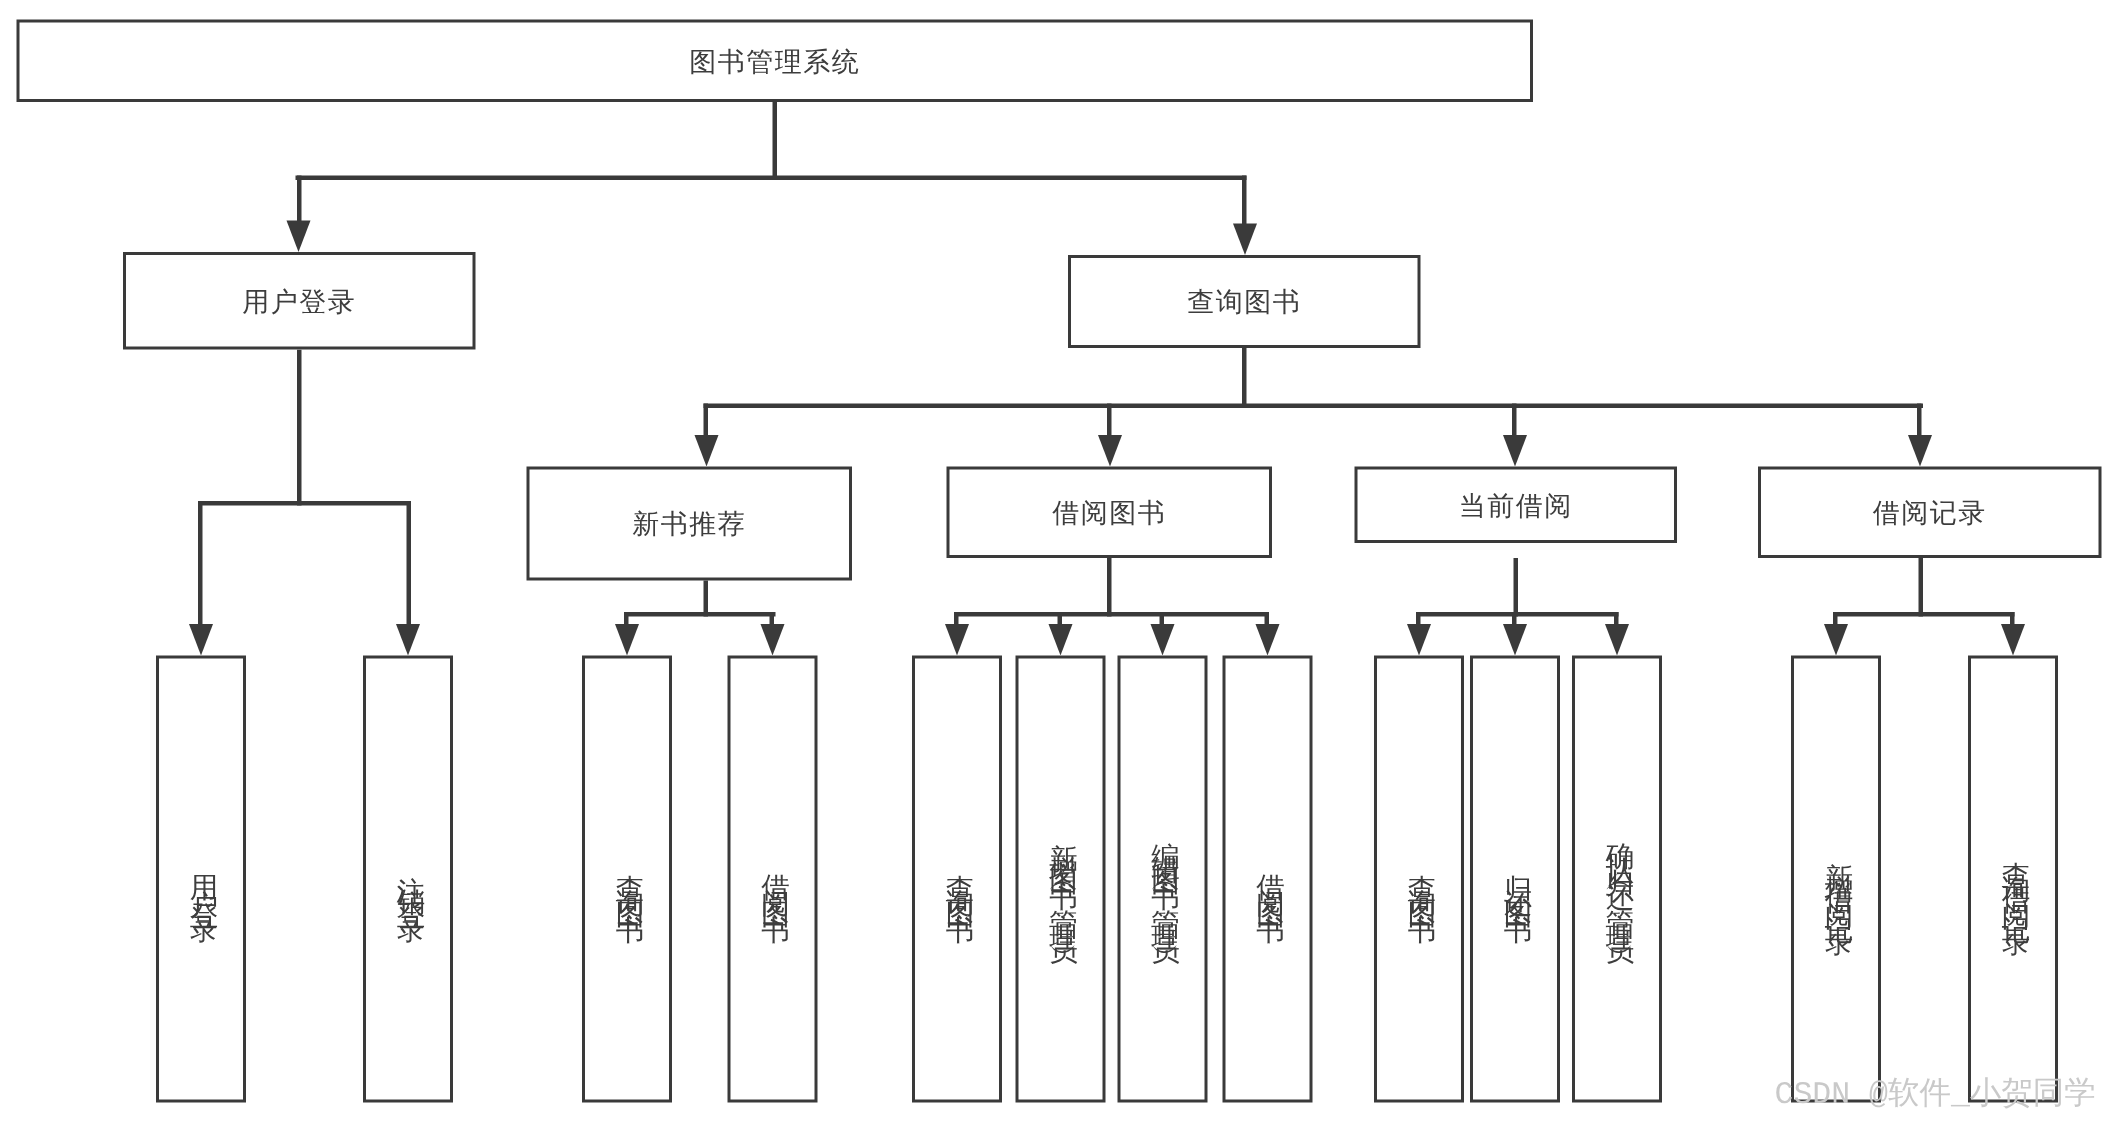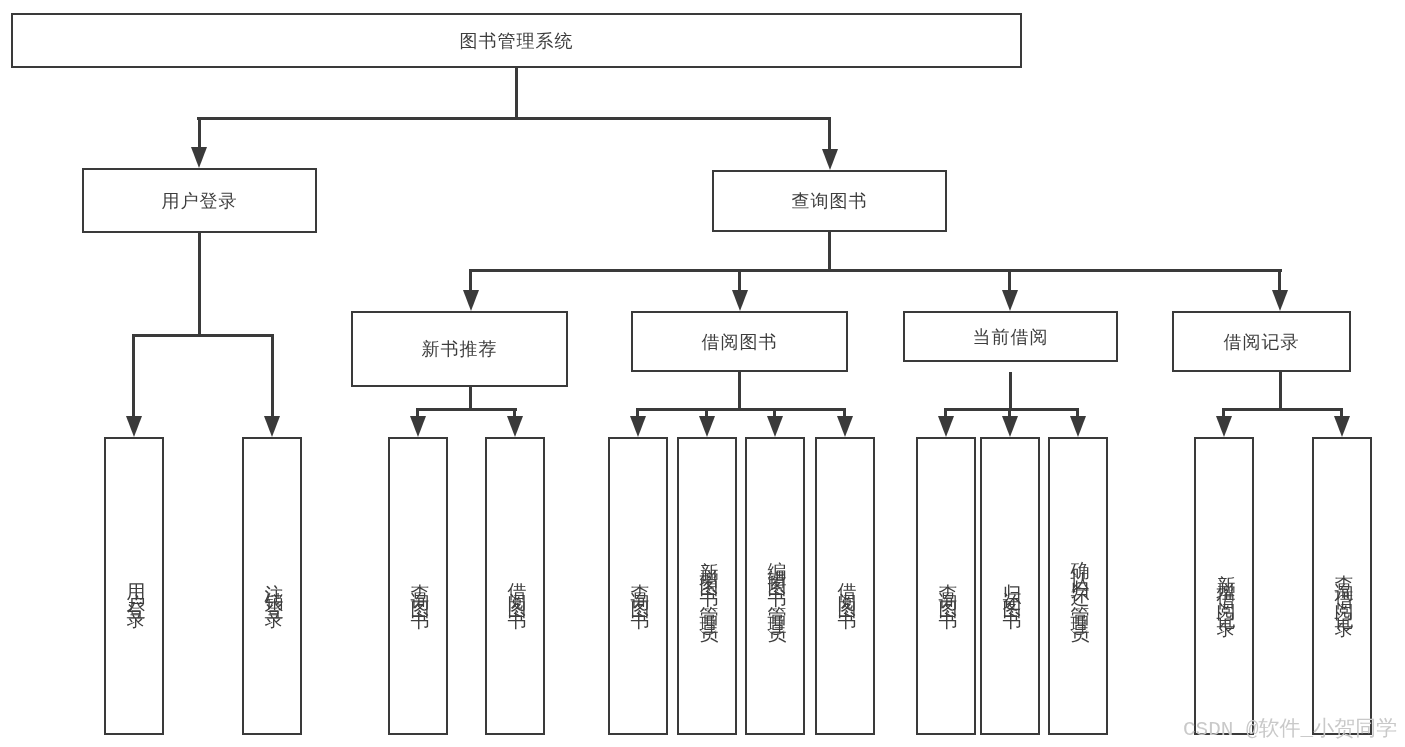--- a/index.html
+++ b/index.html
@@ -59,21 +59,21 @@
 <div class="stage">
 
   <div class="box box-h" style="left:11px;top:13px;width:1011px;height:55px">图书管理系统</div>
 
   <div class="box box-h" style="left:82px;top:168px;width:235px;height:65px">用户登录</div>
   <div class="box box-h" style="left:712px;top:170px;width:235px;height:62px">查询图书</div>
 
   <div class="box box-h" style="left:351px;top:311px;width:217px;height:76px">新书推荐</div>
   <div class="box box-h" style="left:631px;top:311px;width:217px;height:61px">借阅图书</div>
   <div class="box box-h" style="left:903px;top:311px;width:215px;height:51px">当前借阅</div>
-  <div class="box box-h" style="left:1172px;top:311px;width:179px;height:61px">借阅记录</div>
+  <div class="box box-h" style="left:1172px;top:311px;width:229px;height:61px">借阅记录</div>
 
   <div class="box box-v" style="left:104px;top:437px;width:60px;height:298px">
     <span>用户登录</span>
     </div>
   <div class="box box-v" style="left:242px;top:437px;width:60px;height:298px">
     <span>注销登录</span>
     </div>
 
   <div class="box box-v" style="left:388px;top:437px;width:60px;height:298px">
     <span>查询图书</span>

